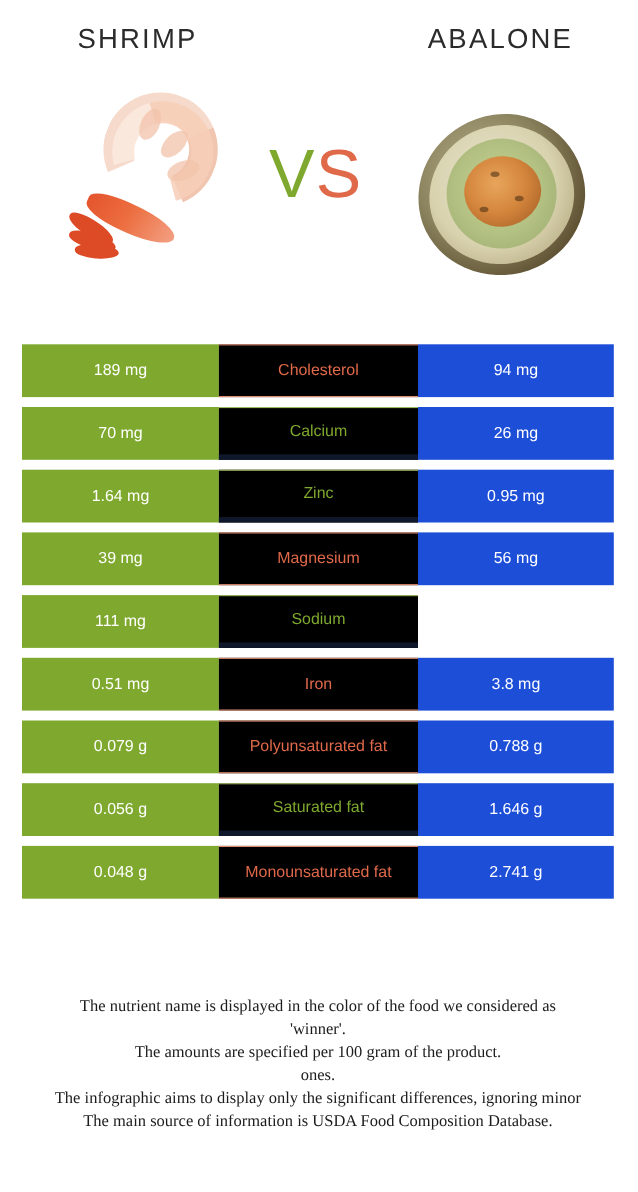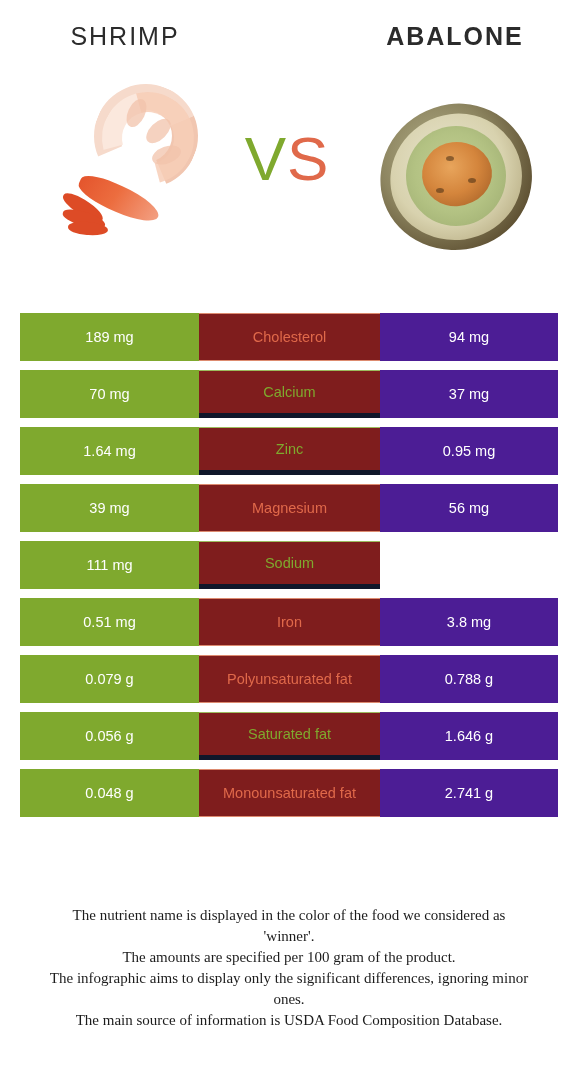--- a/index.html
+++ b/index.html
@@ -28,21 +28,21 @@
     top: 22px;
     font-family: "Liberation Sans", sans-serif;
     font-size: 25px;
     font-weight: 300;
     letter-spacing: 2.0px;
     color: #2b2b2b;
     text-align: center;
     white-space: nowrap;
   }
   .food-title.left  { left: 0;   width: 250px; }
-  .food-title.right { left: 330px; width: 250px; font-weight: bold; }
+  .food-title.right { left: 330px; width: 250px; }
 
   .vs-wrap {
     position: absolute;
     left: 222px;
     top: 128px;
     width: 130px;
     text-align: center;
     font-size: 62px;
     font-weight: 400;
     letter-spacing: 1px;
@@ -186,26 +186,26 @@
     box-sizing: border-box;
     font-size: 14.5px;
   }
   .cell.left-val {
     width: 179px;
     background: #7FA92E;
     color: #ffffff;
   }
   .cell.right-val {
     width: 178px;
-    background: #4c1d95;
+    background: #1d4ed8;
     color: #ffffff;
   }
   .cell.label {
     width: 181px;
-    background: #7f1d1d;
+    background: #000000;
     font-size: 14.5px;
   }
   .cell.label.green {
     color: #7FA92E;
     border-top: 1px solid #9cbb5e;
     border-bottom: 5px solid #0f172a;
   }
   .cell.label.orange {
     color: #E0694A;
     border-top: 1px solid #dd8b70;
@@ -264,21 +264,21 @@
 
 <div class="table" id="nutrient-table">
     <div class="row">
       <div class="cell left-val">189 mg</div>
       <div class="cell label orange">Cholesterol</div>
       <div class="cell right-val">94 mg</div>
     </div>
     <div class="row">
       <div class="cell left-val">70 mg</div>
       <div class="cell label green">Calcium</div>
-      <div class="cell right-val">37 mg</div>
+      <div class="cell right-val">26 mg</div>
     </div>
     <div class="row">
       <div class="cell left-val">1.64 mg</div>
       <div class="cell label green">Zinc</div>
       <div class="cell right-val">0.95 mg</div>
     </div>
     <div class="row">
       <div class="cell left-val">39 mg</div>
       <div class="cell label orange">Magnesium</div>
       <div class="cell right-val">56 mg</div>
@@ -306,16 +306,16 @@
       <div class="cell left-val">0.048 g</div>
       <div class="cell label orange">Monounsaturated fat</div>
       <div class="cell right-val">2.741 g</div>
     </div>
   </div>
 
 <div class="footer">
   <p>The nutrient name is displayed in the color of the food we considered as</p>
   <p>'winner'.</p>
   <p>The amounts are specified per 100 gram of the product.</p>
+  <p>ones.</p>
   <p>The infographic aims to display only the significant differences, ignoring minor</p>
-  <p>ones.</p>
   <p>The main source of information is USDA Food Composition Database.</p>
 </div>
 
 </body></html>

